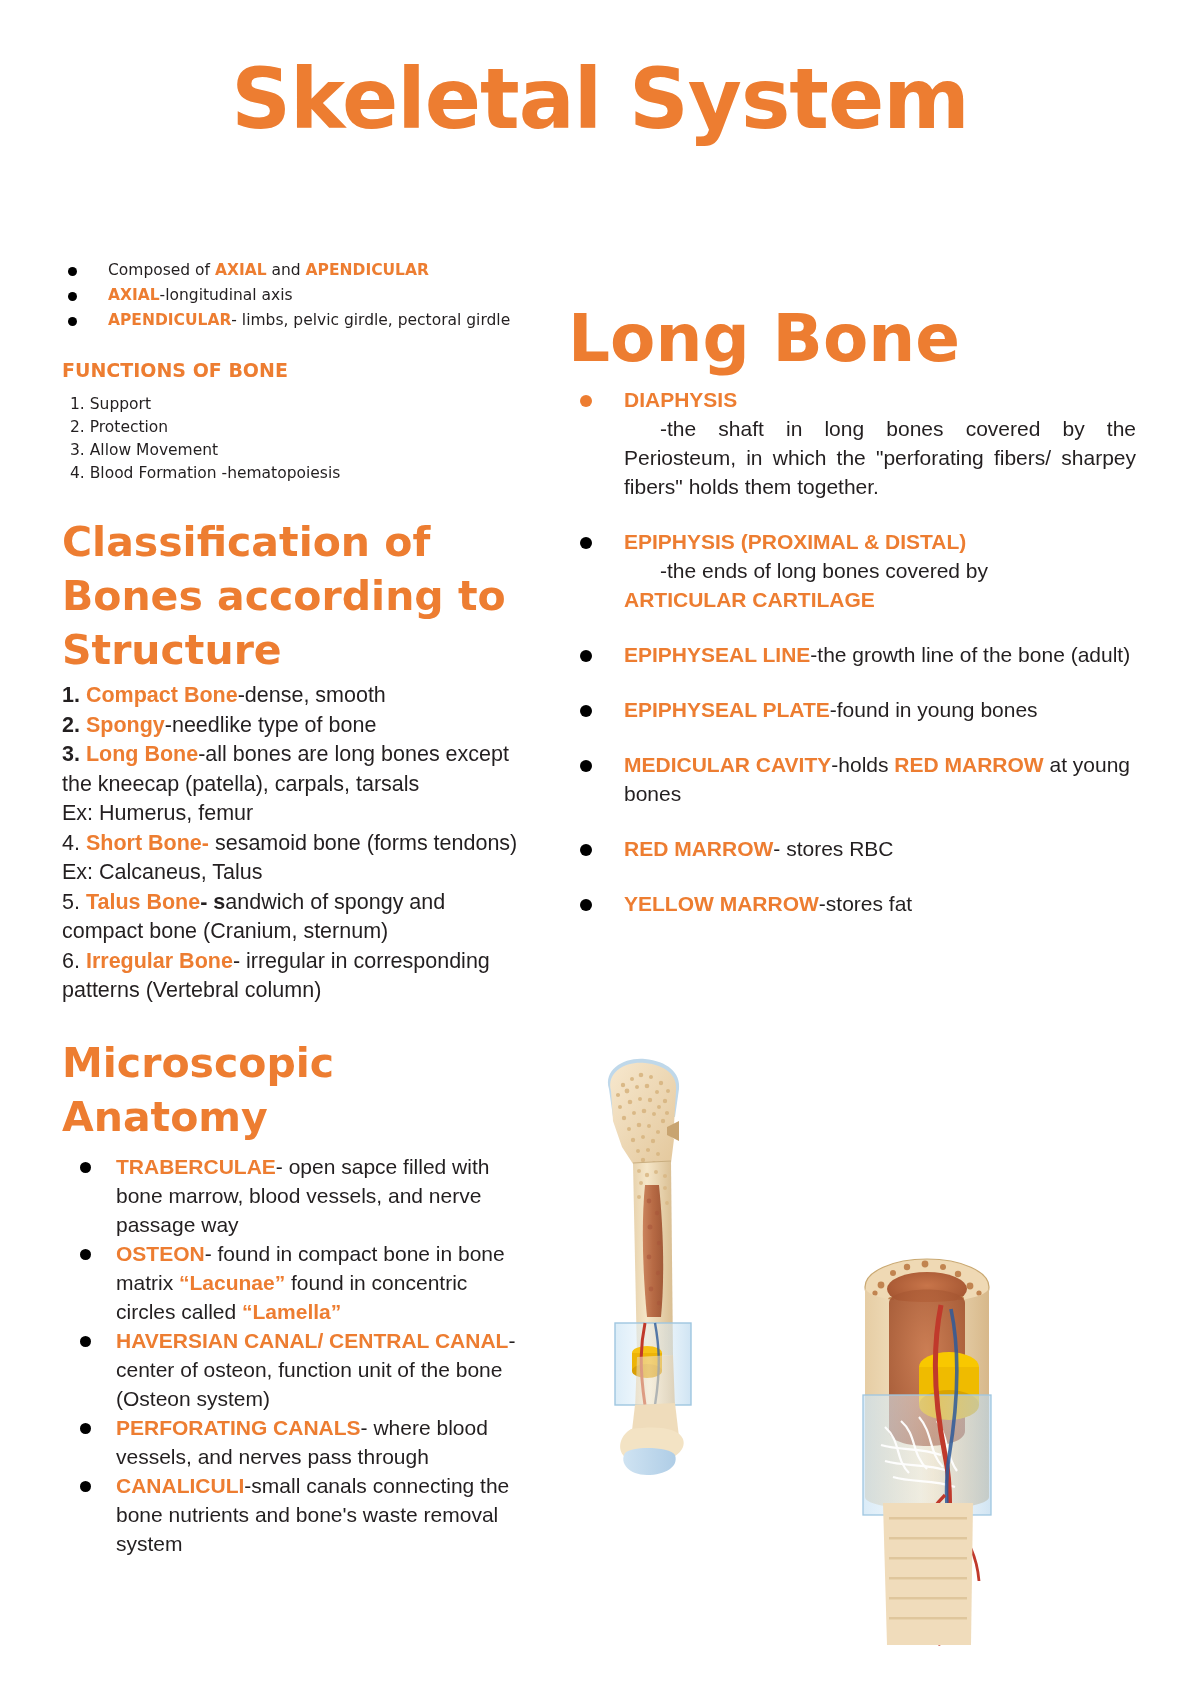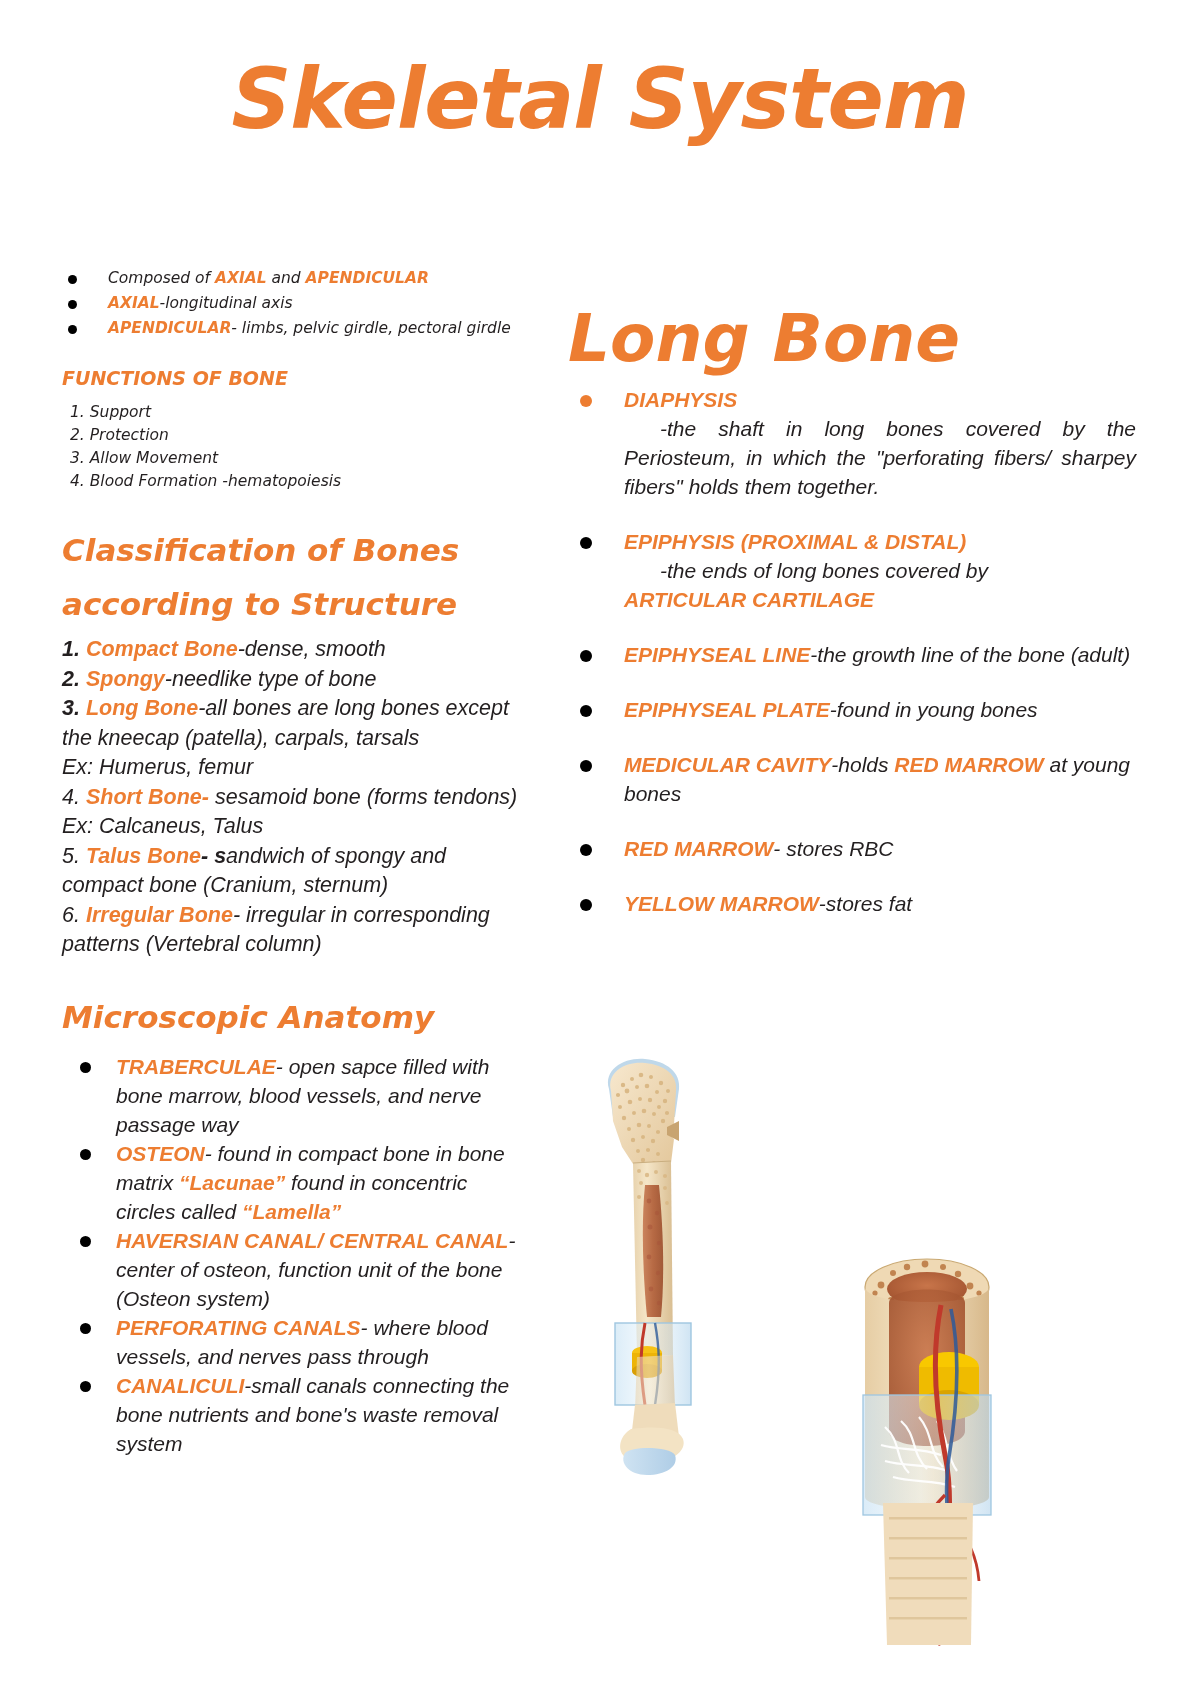--- a/index.html
+++ b/index.html
@@ -1,37 +1,37 @@
 <!DOCTYPE html>
 <html><head>
 <meta charset="utf-8">
 <style>
   html,body{margin:0;padding:0;}
   body{
     width:1200px;height:1696px;background:#ffffff;
     font-family:"Liberation Sans",sans-serif;
     color:#231f20;overflow:hidden;position:relative;
   }
-  .page{position:relative;width:1200px;height:1696px;font-style:italic;}
+  .page{position:relative;width:1200px;height:1696px;}
 
   
   .title-block{text-align:center;padding-top:58px;}
   .doc-title{
     font-family:"DejaVu Sans",sans-serif;
     font-weight:bold;font-size:83px;line-height:1.02;
     color:#ED7D31;letter-spacing:-1px;
   }
   .doc-subtitle{
     font-family:"DejaVu Sans",sans-serif;
     font-weight:normal;font-size:44px;line-height:1.1;
     color:#ED7D31;margin-top:6px;
   }
 
   
-  .col-left{position:absolute;left:62px;top:266px;width:462px;}
+  .col-left{position:absolute;left:62px;top:258px;width:462px;}
   .col-right{position:absolute;left:568px;top:300px;width:568px;}
 
   
   .intro-list{list-style:none;margin:0;padding:0;}
   .intro-list li{
     position:relative;padding-left:46px;
     font-size:15.5px;line-height:25px;
     font-family:"DejaVu Sans",sans-serif;
   }
   .intro-list li:before{
@@ -49,21 +49,21 @@
   .num-list{list-style:none;margin:8px;padding:0;}
   .num-list li{
     font-size:15.5px;line-height:23px;
     font-family:"DejaVu Sans",sans-serif;
   }
 
   
   .head-big{
     font-family:"DejaVu Sans",sans-serif;
     color:#ED7D31;font-weight:bold;
-    font-size:31px;line-height:54px;
+    font-size:41px;line-height:54px;
     margin-top:30px;margin-bottom:4px;
   }
   .head-huge{
     font-family:"DejaVu Sans",sans-serif;
     color:#ED7D31;font-weight:bold;
     font-size:66px;line-height:77px;
     margin:0 0 8px 0;
   }
 
   

